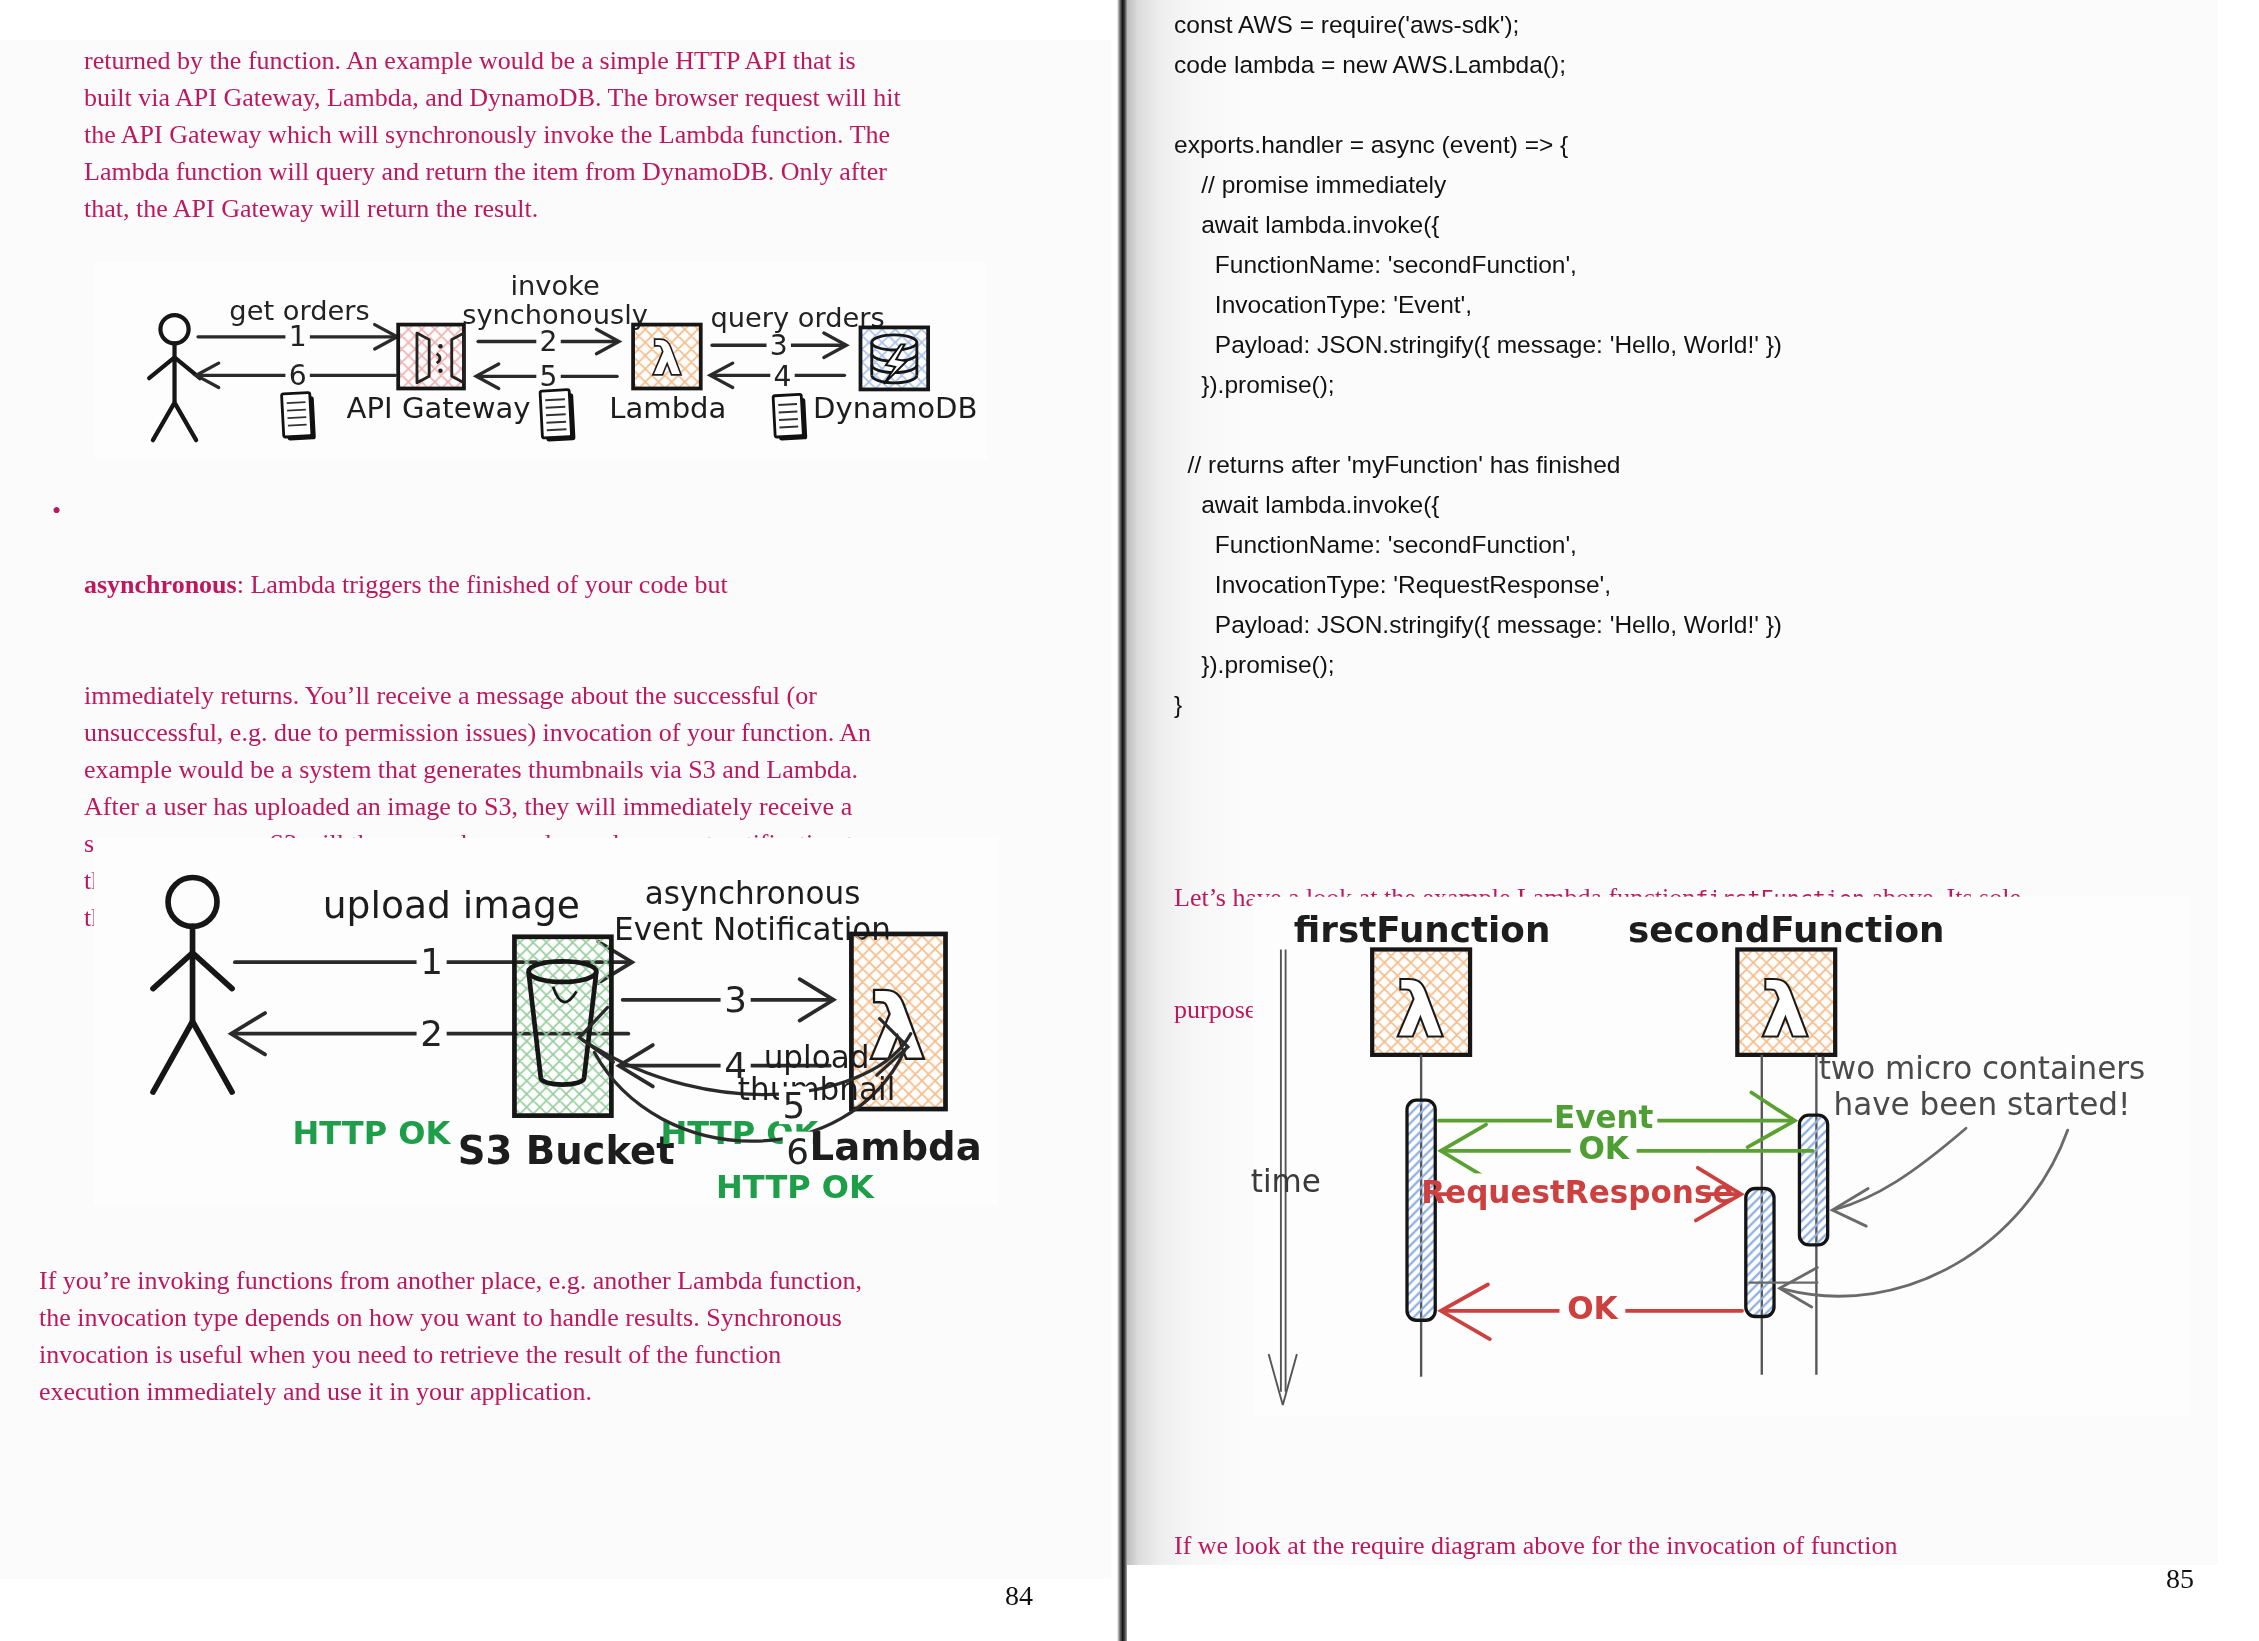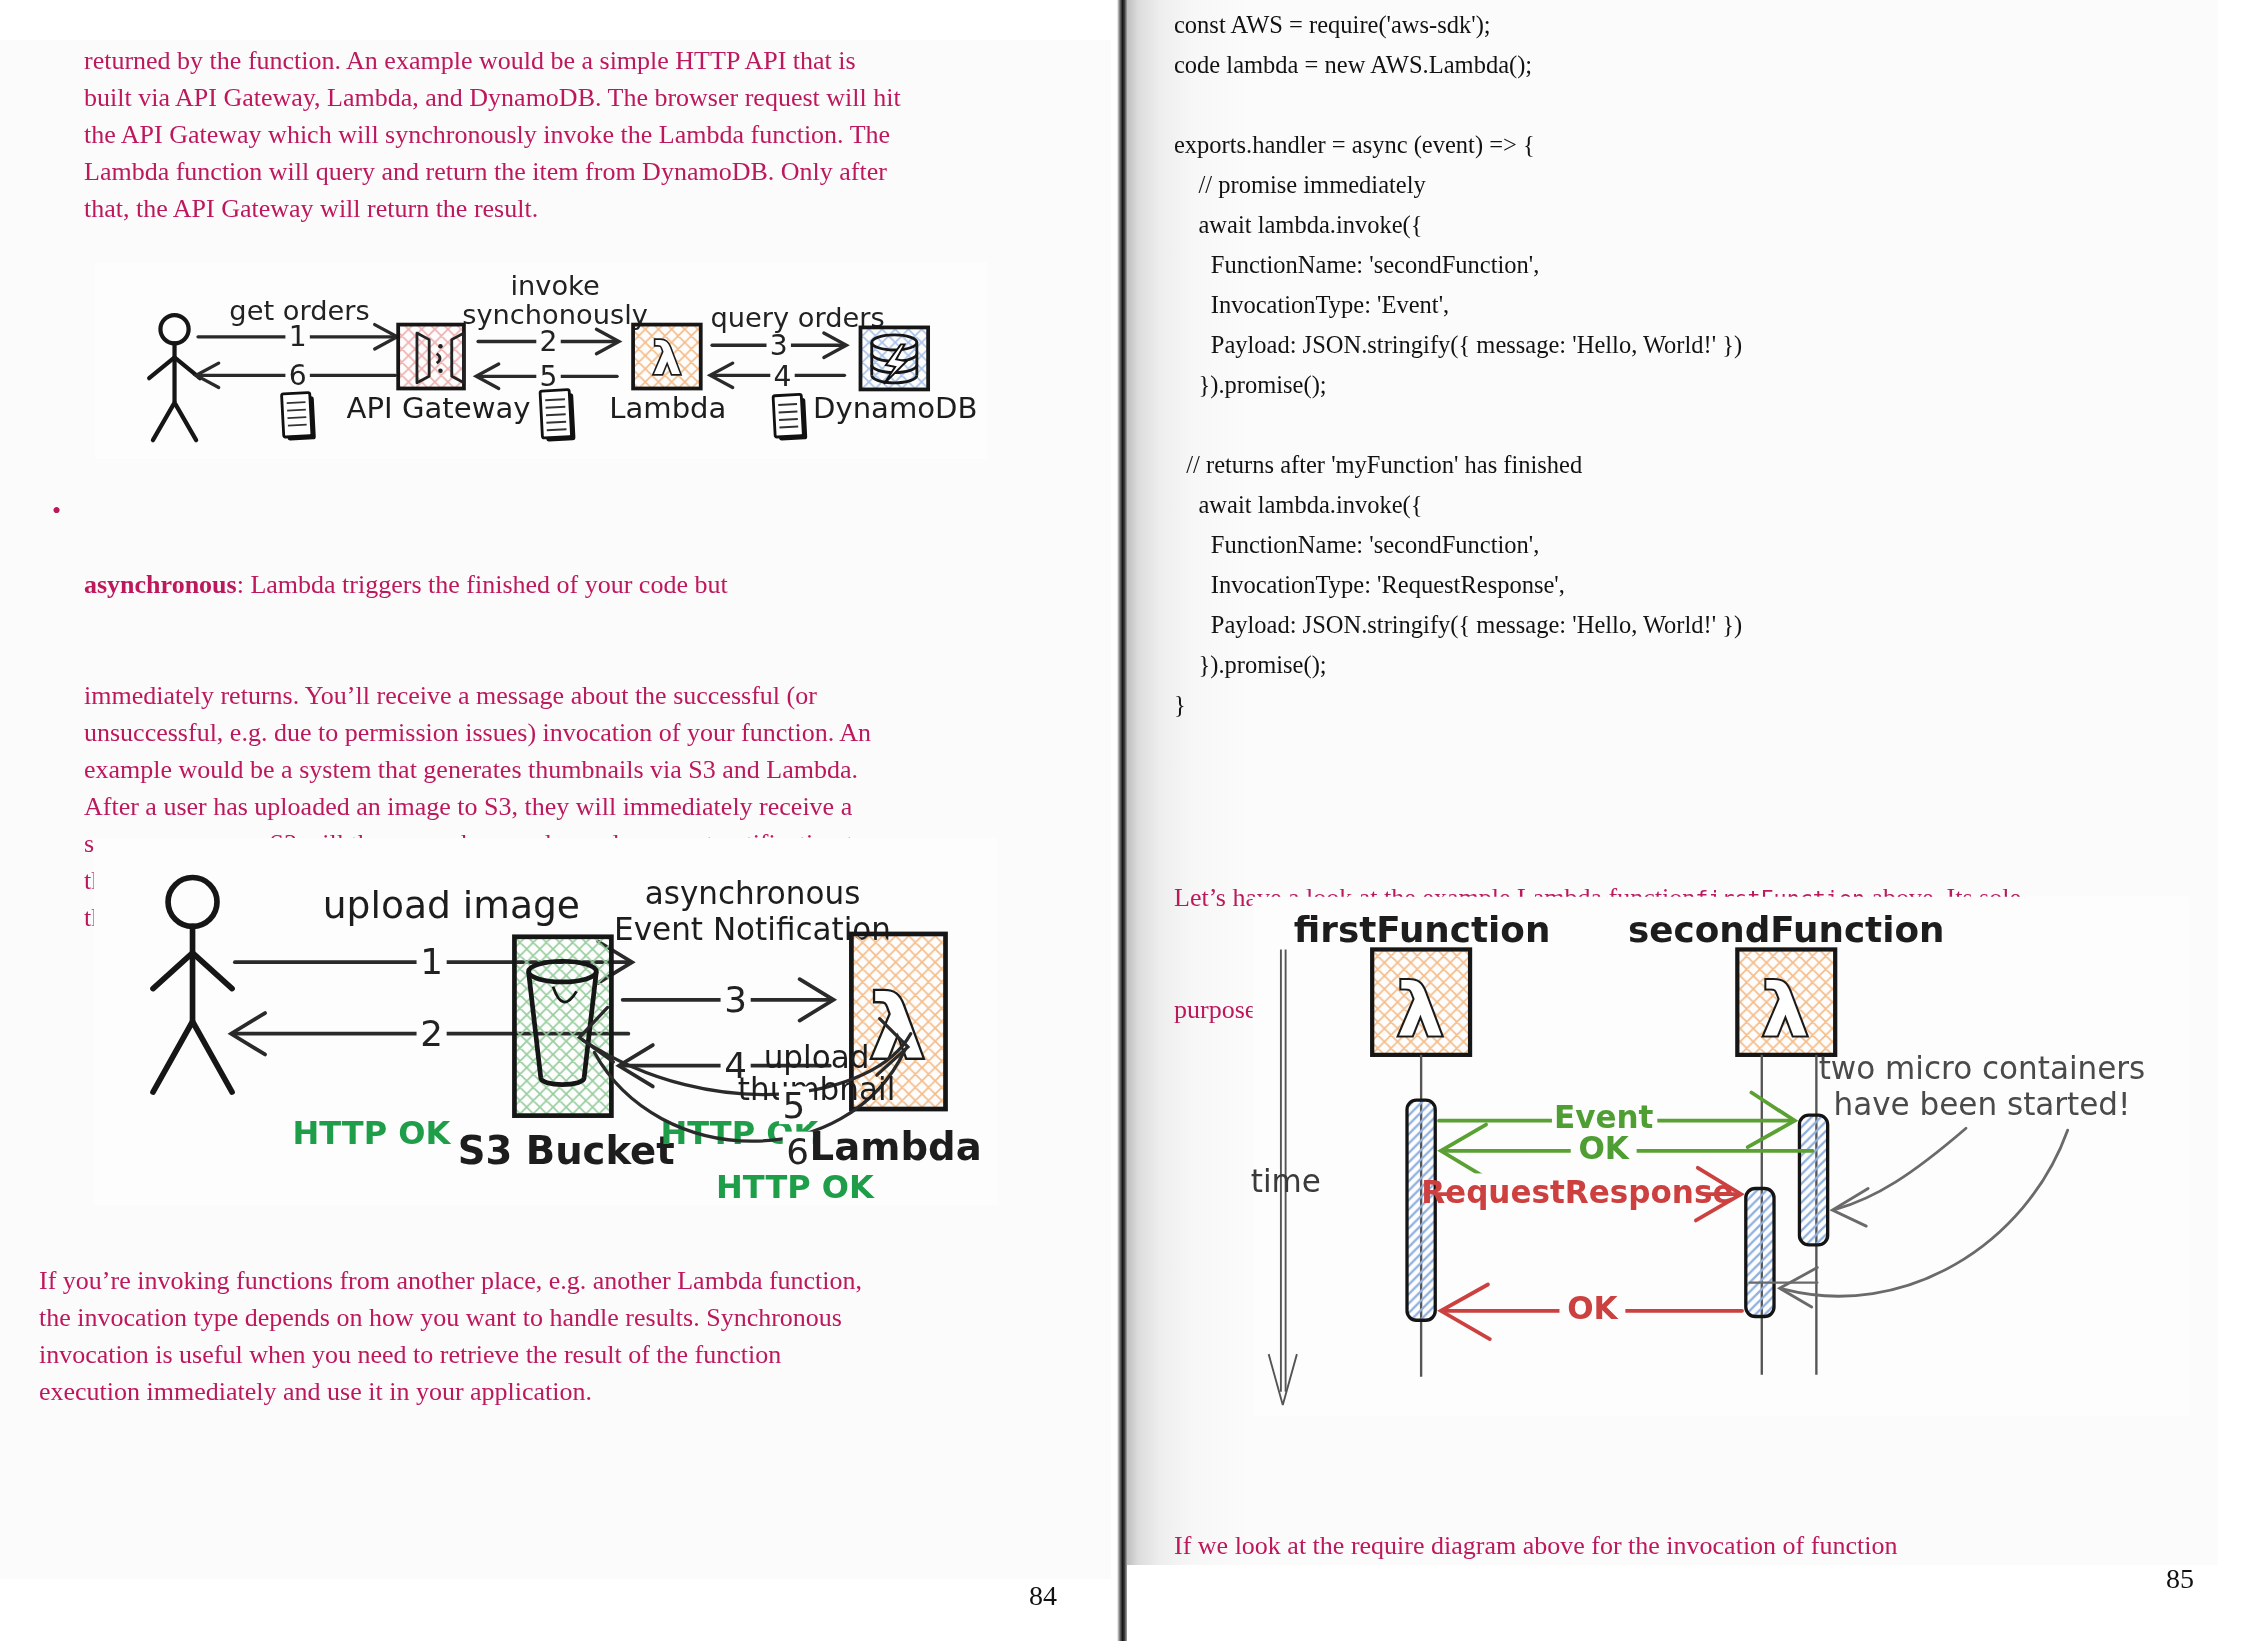--- a/index.html
+++ b/index.html
@@ -2,21 +2,21 @@
 <html style="font-size:15px"><head>
 <meta charset="utf-8">
 <style>
   html,body{margin:0;padding:0}
   body{position:relative;width:2260px;height:1641px;background:#ffffff;overflow:hidden}
   .abs{position:absolute}
   .serif{font-family:"Liberation Serif",serif;font-size:26px;line-height:37px;color:#be185d;white-space:pre}
   .serif .ln{white-space:pre}
   .bold-serif{font-weight:bold}
   .mono-inline{font-family:"DejaVu Sans Mono",monospace;font-size:21.7px}
-  .code{font-family:Liberation Serif, serif;font-size:24.5px;line-height:40px;color:#121212}
+  .code{font-family:Liberation Sans, sans-serif;font-size:24.5px;line-height:40px;color:#121212}
   .code .ln{white-space:pre}
   .pgnum{font-family:"Liberation Serif",serif;font-size:28px;color:#111}
   .left-page-bg{left:0;top:40px;width:1111px;height:1539px;background:#fbfbfb}
   .right-page-bg{left:1127px;top:0;width:1091px;height:1565px;
     background:linear-gradient(90deg,#bdbdbd 0px,#dcdcdc 11.3px,#eeeeee 33px,#f7f7f7 66px,#fbfbfb 122px,#fbfbfb 100%)}
   .spine{left:1117px;top:0;width:10.4px;height:1641px;
     background:linear-gradient(90deg,#fdfdfd 0%,#6b6b6b 30%,#161616 55%,#3c3c3c 75%,#aaaaaa 100%)}
   svg text{user-select:none}
   .hand{font-family:"DejaVu Sans",sans-serif}
 </style>
@@ -50,21 +50,21 @@
 <div class="abs serif" style="left:84px;top:42px"><div class="ln">returned by the function. An example would be a simple HTTP API that is</div><div class="ln">built via API Gateway, Lambda, and DynamoDB. The browser request will hit</div><div class="ln">the API Gateway which will synchronously invoke the Lambda function. The</div><div class="ln">Lambda function will query and return the item from DynamoDB. Only after</div><div class="ln">that, the API Gateway will return the result.</div></div>
 
 <div class="abs serif" style="left:52px;top:492px">•</div>
 <div class="abs serif" style="left:84px;top:492px">
   <div class="ln"><span class="bold-serif">asynchronous</span><span>: Lambda triggers the finished of your code but</span></div>
   <div><div class="ln">immediately returns. You’ll receive a message about the successful (or</div><div class="ln">unsuccessful, e.g. due to permission issues) invocation of your function. An</div><div class="ln">example would be a system that generates thumbnails via S3 and Lambda.</div><div class="ln">After a user has uploaded an image to S3, they will immediately receive a</div><div class="ln">success message. S3 will then asynchronously send an event notification to</div><div class="ln">the Lambda function with the metadata of the newly created object. Only</div><div class="ln">then Lambda will take care of the thumbnail generation.</div></div>
 </div>
 
 <div class="abs serif" style="left:39px;top:1262px"><div class="ln">If you’re invoking functions from another place, e.g. another Lambda function,</div><div class="ln">the invocation type depends on how you want to handle results. Synchronous</div><div class="ln">invocation is useful when you need to retrieve the result of the function</div><div class="ln">execution immediately and use it in your application.</div></div>
 
-<div class="abs pgnum" style="left:1029px;top:1580px">84</div>
+<div class="abs pgnum" style="left:1005px;top:1580px">84</div>
 
 <svg class="abs" style="left:89px;top:256px" width="904" height="218" viewBox="95 272 960 232">
   <rect x="100" y="278" width="950" height="210" fill="#fdfdfd"></rect>
 
   <g stroke="#161616" stroke-width="4.5" fill="none" stroke-linecap="round">
     <circle cx="185" cy="350" r="15"></circle>
     <path d="M185 365 L185 428"></path>
     <path d="M185 380 L158 402 M185 380 L212 402"></path>
     <path d="M185 428 L162 468 M185 428 L208 468"></path>
   </g>

